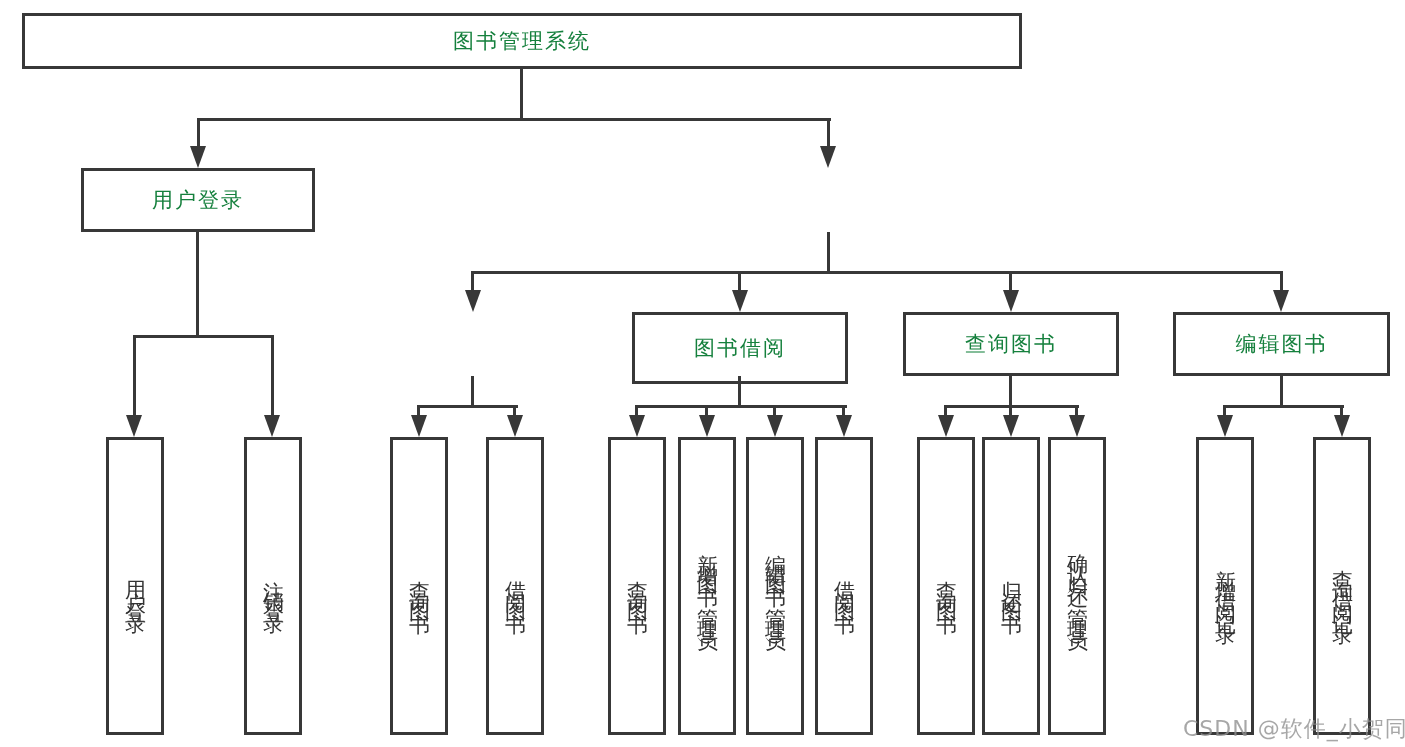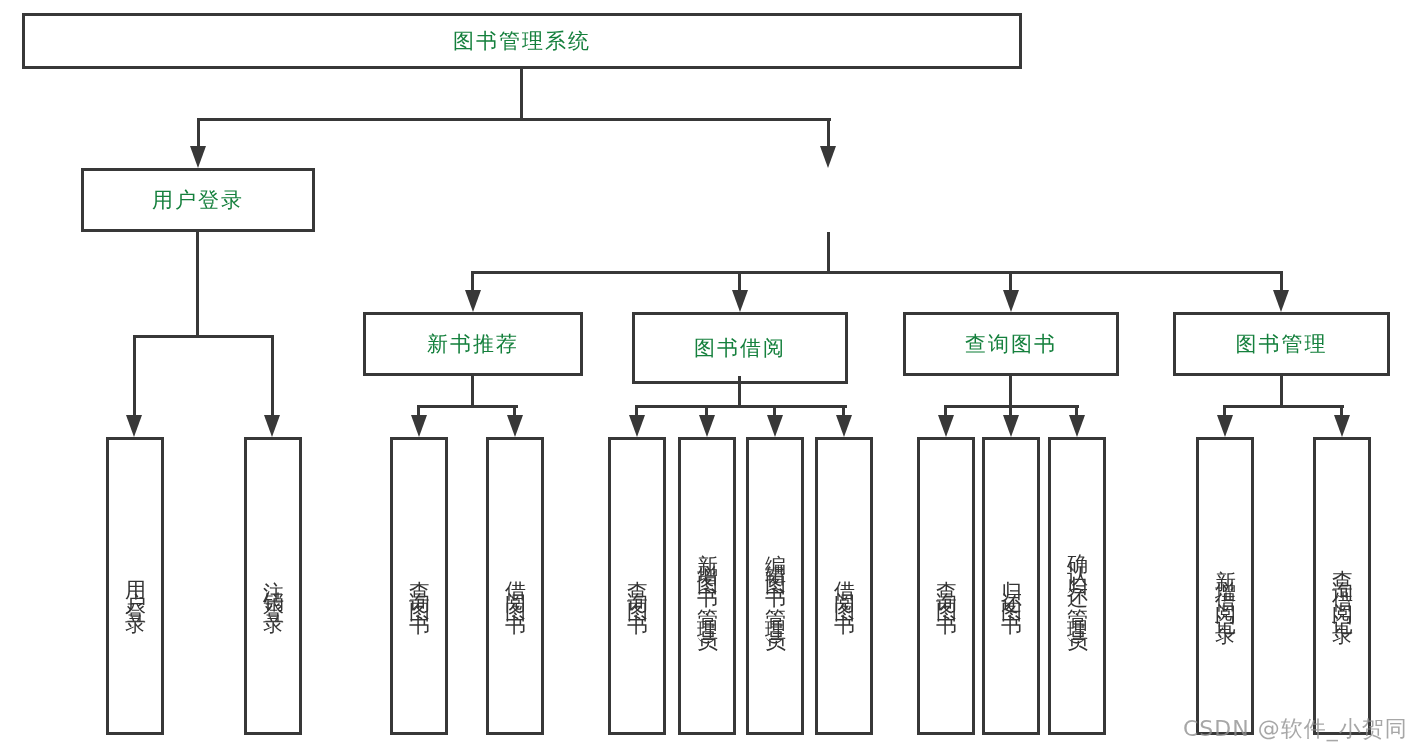--- a/index.html
+++ b/index.html
@@ -100,31 +100,28 @@
   <div class="hline" style="left:471px;top:271px;width:812px"></div>
   <div class="vline" style="left:471px;top:271px;height:21px"></div>
   <div class="arrow" style="left:465px;top:290px"></div>
   <div class="vline" style="left:738px;top:271px;height:21px"></div>
   <div class="arrow" style="left:732px;top:290px"></div>
   <div class="vline" style="left:1009px;top:271px;height:21px"></div>
   <div class="arrow" style="left:1003px;top:290px"></div>
   <div class="vline" style="left:1280px;top:271px;height:21px"></div>
   <div class="arrow" style="left:1273px;top:290px"></div>
 
-  <div class="box" style="left:363px;top:312px;width:220px;height:64px">
-    <span>新书推荐</span>
-  </div>
   <div class="box" style="left:632px;top:312px;width:216px;height:72px">
     <span>图书借阅</span>
   </div>
   <div class="box" style="left:903px;top:312px;width:216px;height:64px">
     <span>查询图书</span>
   </div>
   <div class="box" style="left:1173px;top:312px;width:217px;height:64px">
-    <span>图书管理</span>
+    <span>编辑图书</span>
   </div>
 
   <div class="vline" style="left:471px;top:376px;height:29px"></div>
   <div class="hline" style="left:419px;top:405px;width:99px"></div>
   <div class="vline" style="left:417px;top:405px;height:12px"></div>
   <div class="arrow" style="left:411px;top:415px"></div>
   <div class="vline" style="left:513px;top:405px;height:12px"></div>
   <div class="arrow" style="left:507px;top:415px"></div>
 
   <div class="vline" style="left:738px;top:376px;height:29px"></div>

